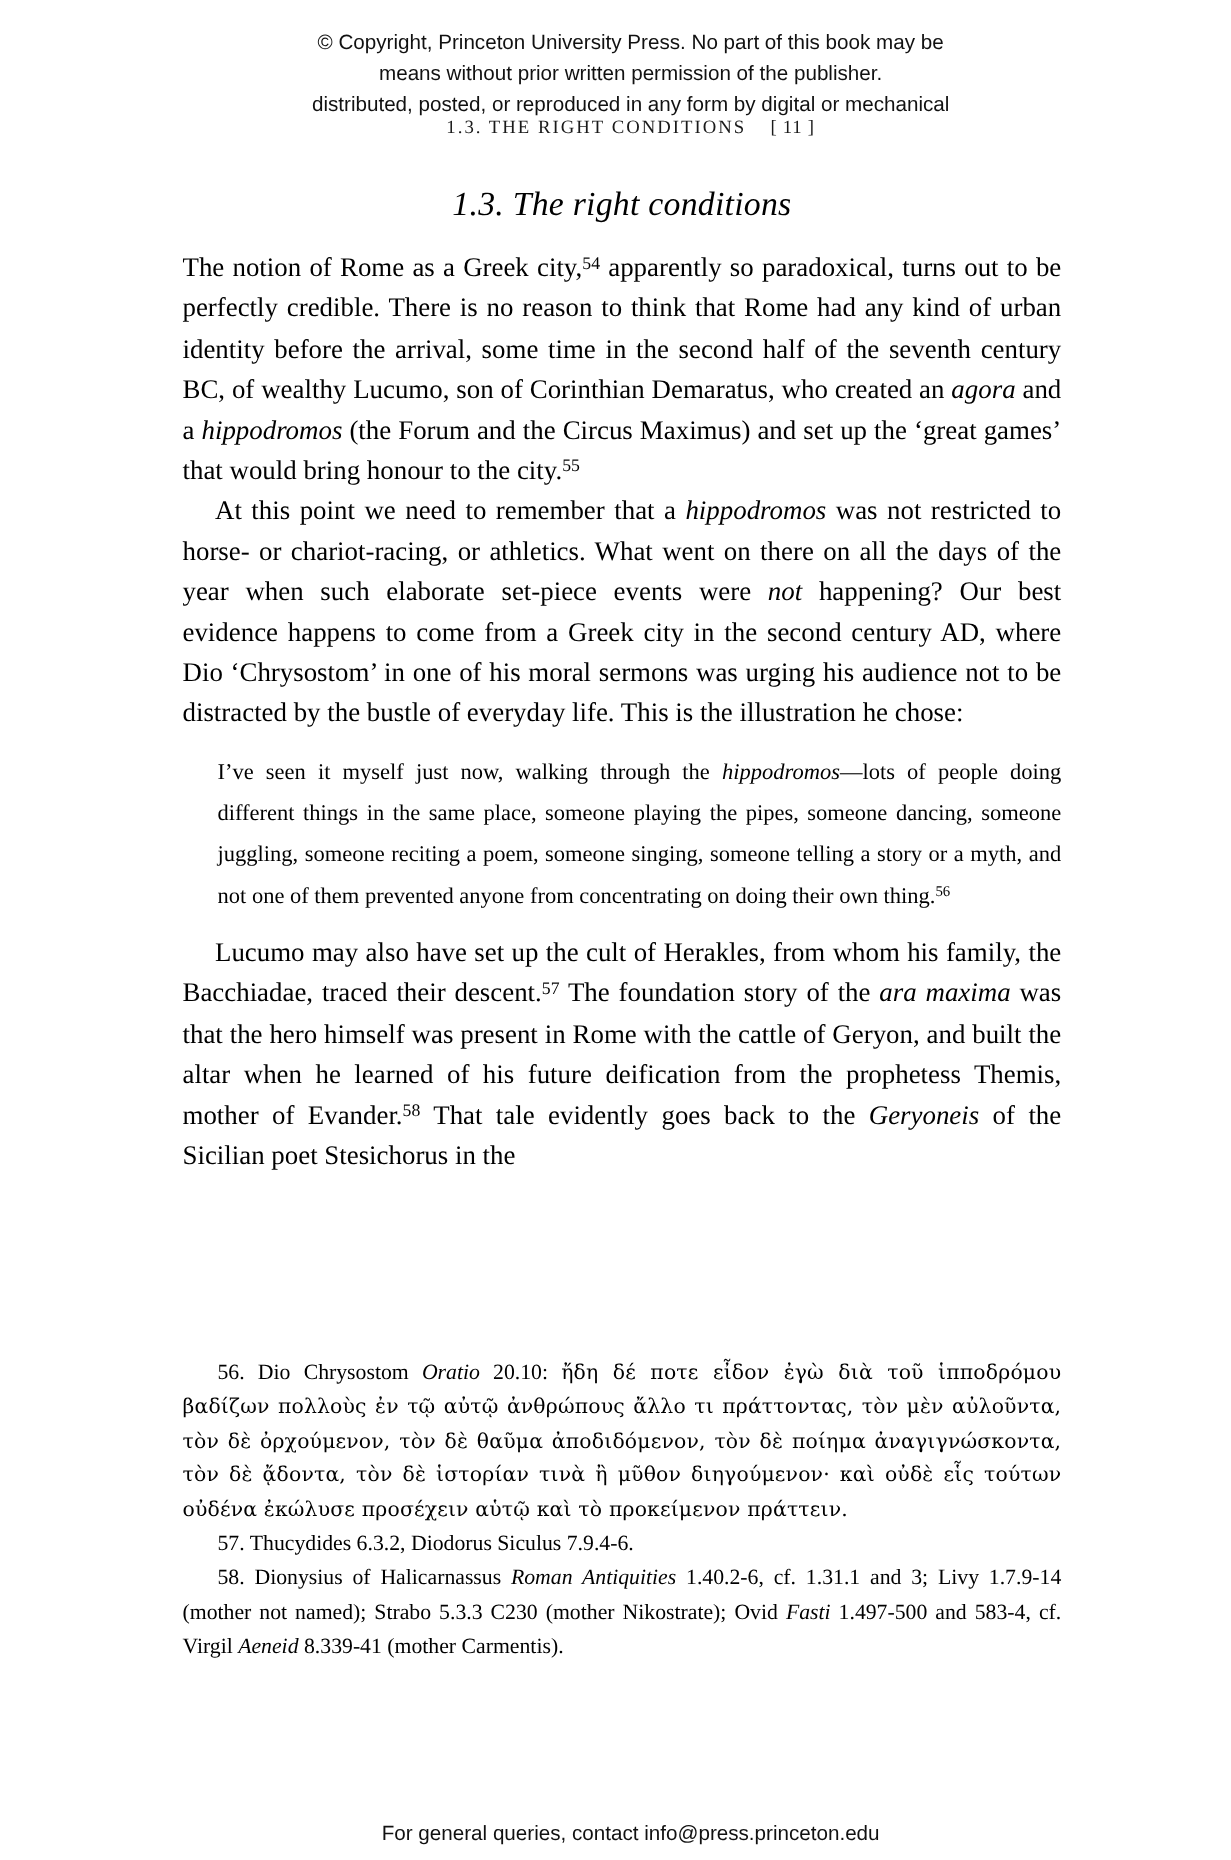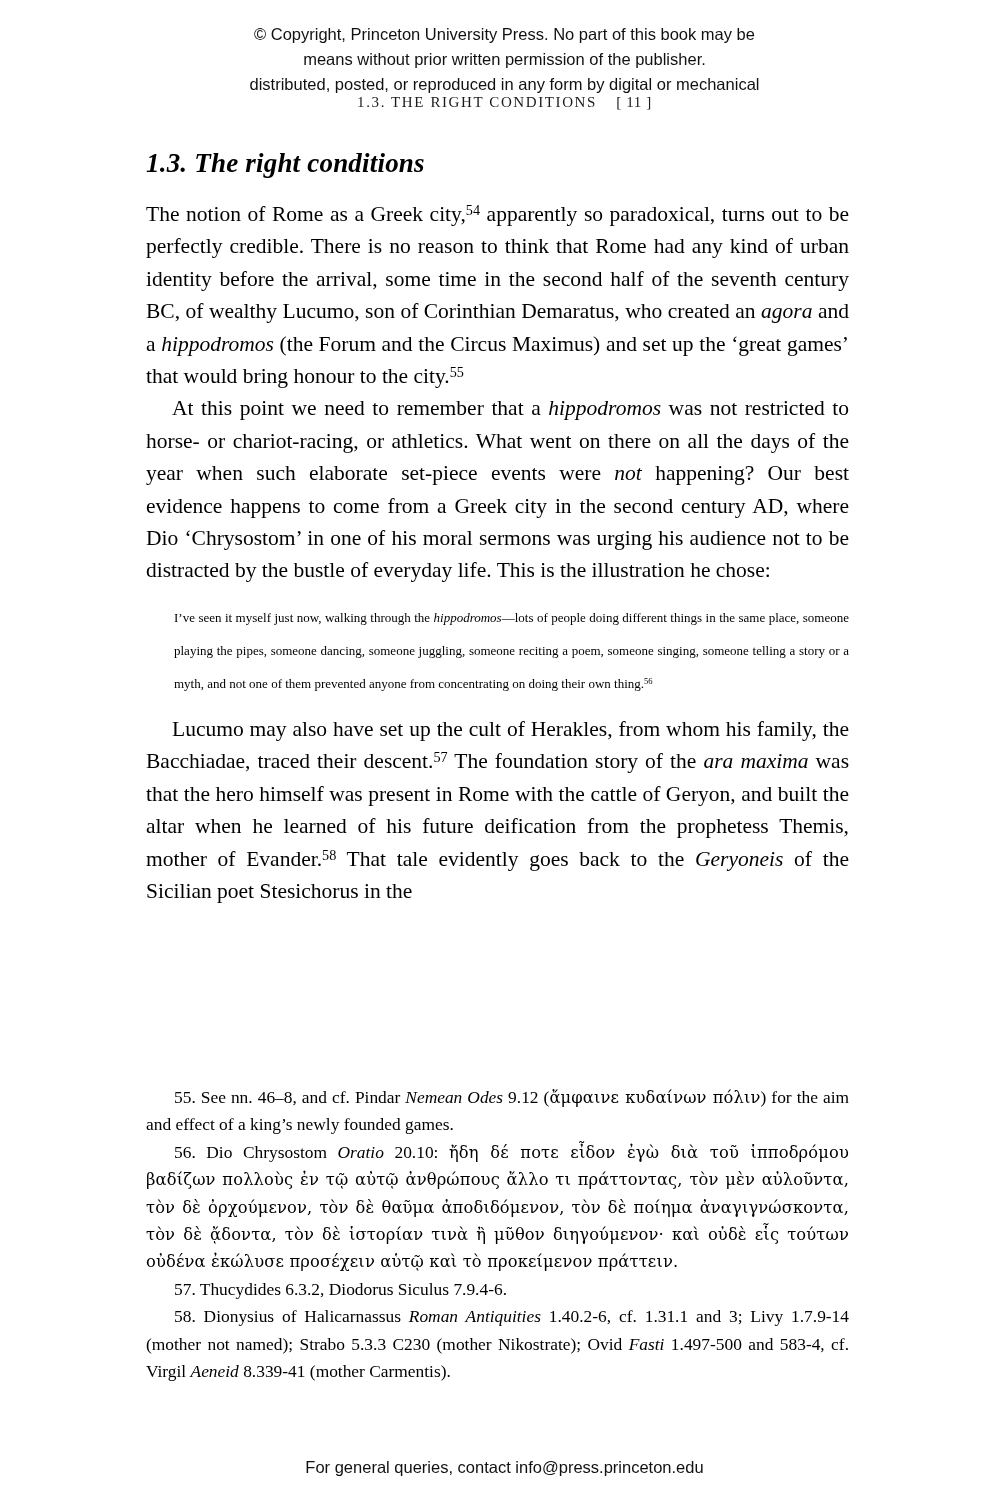--- a/index.html
+++ b/index.html
@@ -56,41 +56,41 @@
   .col {
     position: absolute;
     left: 134px;
     top: 132px;
     width: 703px;
   }
 
   h2.section-title {
     font-size: 27px;
     font-style: italic;
-    font-weight: bold;
-    text-align: left;
+    font-weight: normal;
+    text-align: center;
     margin: 0 0 18px 0;
     line-height: 34px;
     letter-spacing: 0.2px;
   }
 
   p.body-par {
     font-size: 21.5px;
     line-height: 32.4px;
     margin: 0;
     text-align: justify;
     text-justify: inter-word;
     hyphens: manual;
   }
   p.indent { text-indent: 26px; }
 
   blockquote.extract {
     margin: 14px 0 13px 0;
     padding: 0 0 0 28px;
-    font-size: 13px;
+    font-size: 18px;
     line-height: 33px;
     text-align: justify;
   }
   blockquote.extract p { margin: 0; }
 
   i, em { }
   sup {
     font-size: 0.66em;
     vertical-align: 0.42em;
     line-height: 0;
@@ -161,21 +161,20 @@
     </blockquote>
 
 
     <p class="body-par indent"><span>Lucumo may also have set up the cult of Herakles, from whom his family, the Bacchiadae, traced their descent.</span><sup>57</sup><span> The foundation story of the </span><i>ara maxima</i><span> was that the hero himself was present in Rome with the cattle of Geryon, and built the altar when he learned of his future deification from the prophetess Themis, mother of Evander.</span><sup>58</sup><span> That tale evidently goes back to the </span><i>Geryoneis</i><span> of the Sicilian poet Stesichorus in the</span></p>
 
   </div>
 
   <div class="footnotes">
 
 
-    <p><span>55.</span><span> See nn. 46–8, and cf. Pindar </span><i>Nemean Odes</i><span> 9.12 (</span><span class="gk">ἄμφαινε κυδαίνων πόλιν</span><span>) for the aim and effect of a king’s newly founded games.</span></p>
 
     <p class="greek-note"><span>56.</span><span> Dio Chrysostom </span><i>Oratio</i><span> 20.10: </span><span class="gk">ἤδη δέ ποτε εἶδον ἐγὼ διὰ τοῦ ἱπποδρόμου βαδίζων πολλοὺς ἐν τῷ αὐτῷ ἀνθρώπους ἄλλο τι πράττοντας, τὸν μὲν αὐλοῦντα, τὸν δὲ ὀρχούμενον, τὸν δὲ θαῦμα ἀποδιδόμενον, τὸν δὲ ποίημα ἀναγιγνώσκοντα, τὸν δὲ ᾄδοντα, τὸν δὲ ἱστορίαν τινὰ ἢ μῦθον διηγούμενον· καὶ οὐδὲ εἷς τούτων οὐδένα ἐκώλυσε προσέχειν αὑτῷ καὶ τὸ προκείμενον πράττειν.</span></p>
 
     <p><span>57.</span><span> Thucydides 6.3.2, Diodorus Siculus 7.9.4-6.</span></p>
 
     <p><span>58.</span><span> Dionysius of Halicarnassus </span><i>Roman Antiquities</i><span> 1.40.2-6, cf. 1.31.1 and 3; Livy 1.7.9-14 (mother not named); Strabo 5.3.3 C230 (mother Nikostrate); Ovid </span><i>Fasti</i><span> 1.497-500 and 583-4, cf. Virgil </span><i>Aeneid</i><span> 8.339-41 (mother Carmentis).</span></p>
 
   </div>
 
   <div class="footer">For general queries, contact info@press.princeton.edu</div>

